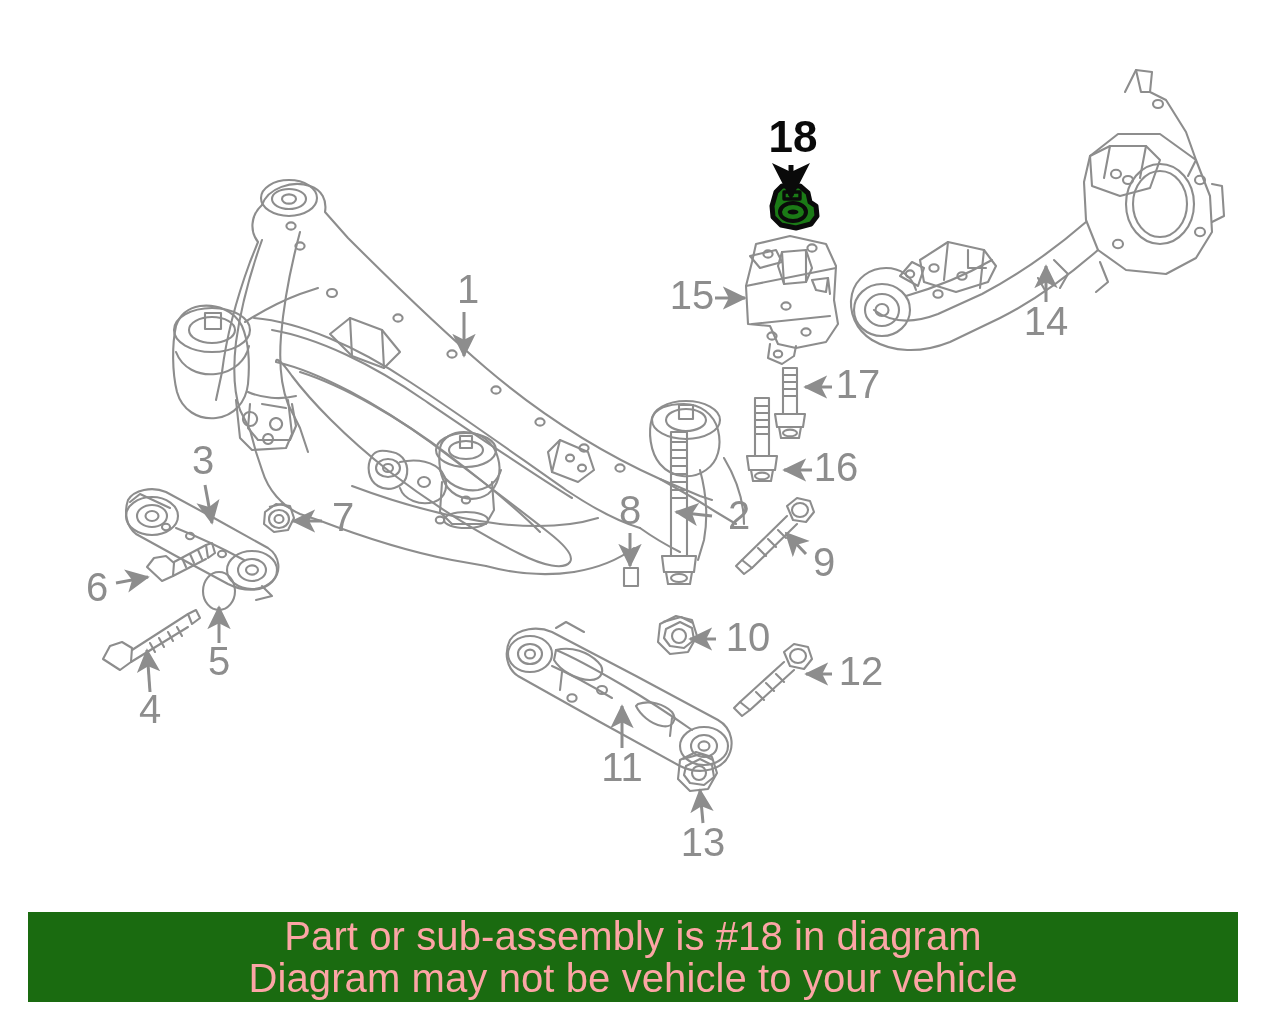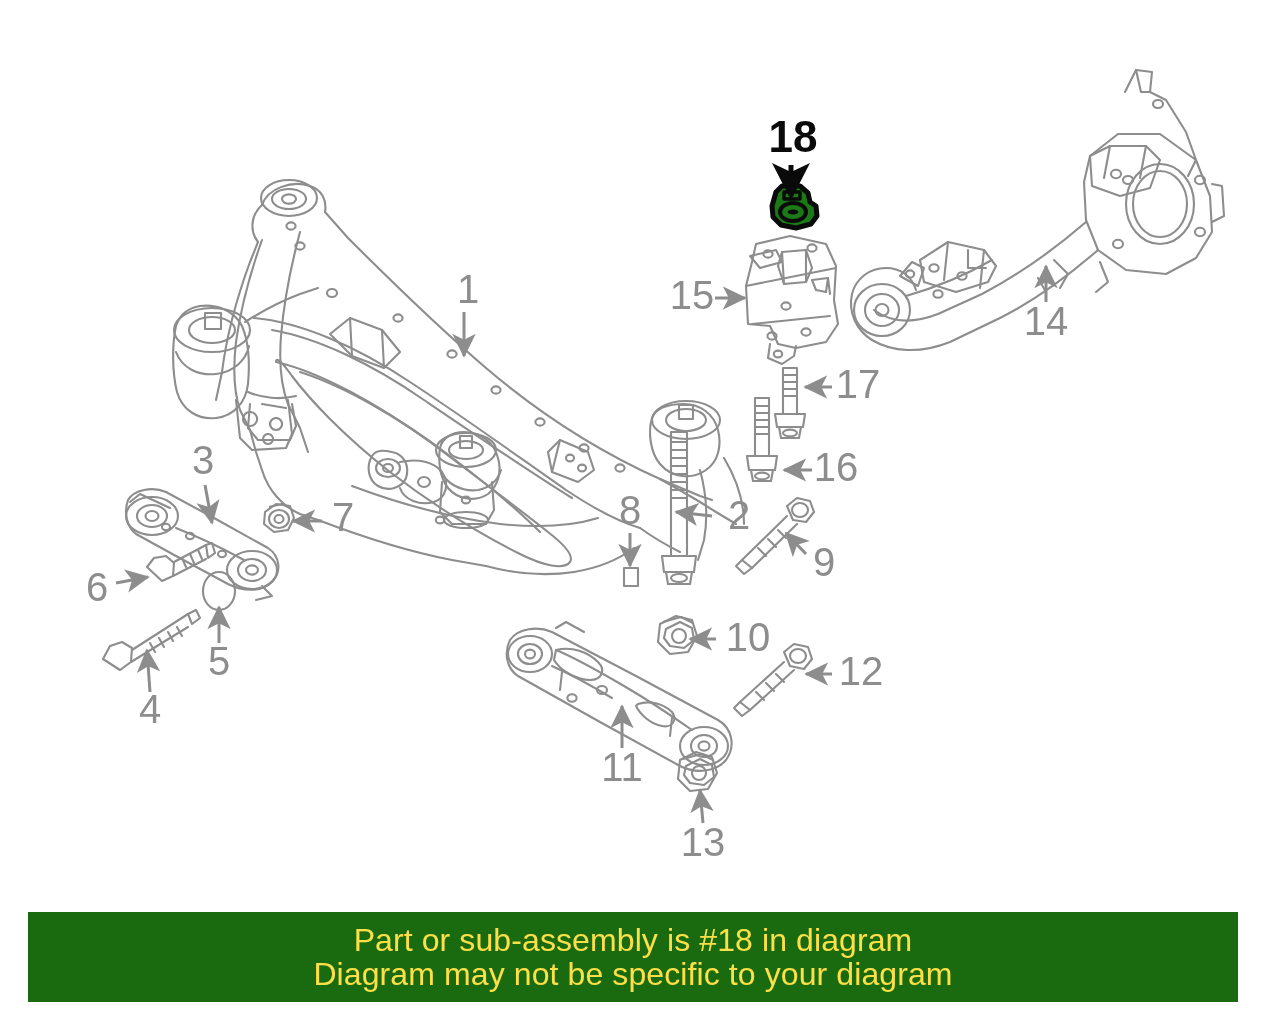--- a/index.html
+++ b/index.html
@@ -36,23 +36,23 @@
     height: 90px;
     background: #1a6b10;
     box-sizing: border-box;
     display: flex;
     flex-direction: column;
     align-items: center;
     justify-content: center;
     line-height: 1.0;
   }
   .banner-line {
-    color: #fde047;
+    color: #fca5a5;
     font-family: "Liberation Sans", sans-serif;
-    font-size: 32px;
+    font-size: 40px;
     font-weight: 400;
     letter-spacing: 0.1px;
     white-space: nowrap;
     padding: 1px 0;
   }
   svg text.lbl {
     font-family: "Liberation Sans", sans-serif;
     font-size: 40px;
     fill: #8d8d8d;
     text-anchor: middle;
@@ -454,16 +454,16 @@
       <text class="lbl" x="692" y="298">15</text>
       <text class="lbl" x="836" y="470">16</text>
       <text class="lbl" x="858" y="387">17</text>
       <text class="lbl-hi" x="793" y="140">18</text>
     </g>
 
   </svg>
 
   <div class="banner">
     <div class="banner-line">Part or sub-assembly is #18 in diagram</div>
-    <div class="banner-line">Diagram may not be specific to your diagram</div>
+    <div class="banner-line">Diagram may not be vehicle to your vehicle</div>
   </div>
 
 </div>
 
 </body></html>

